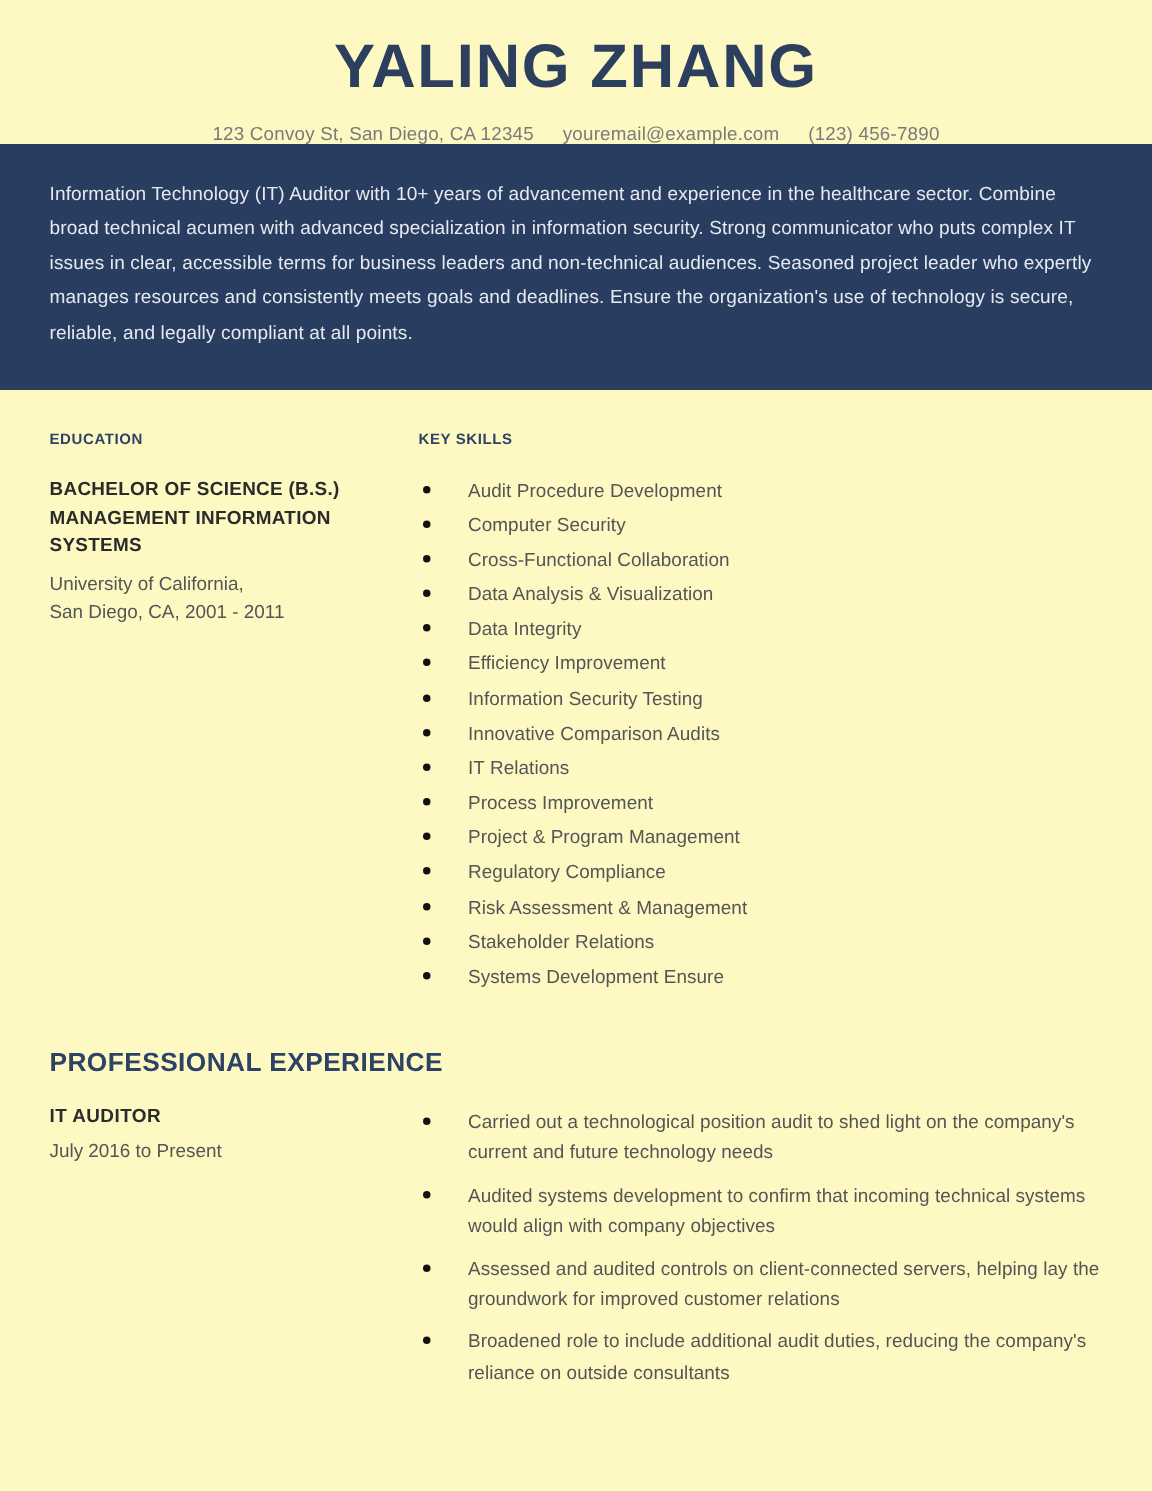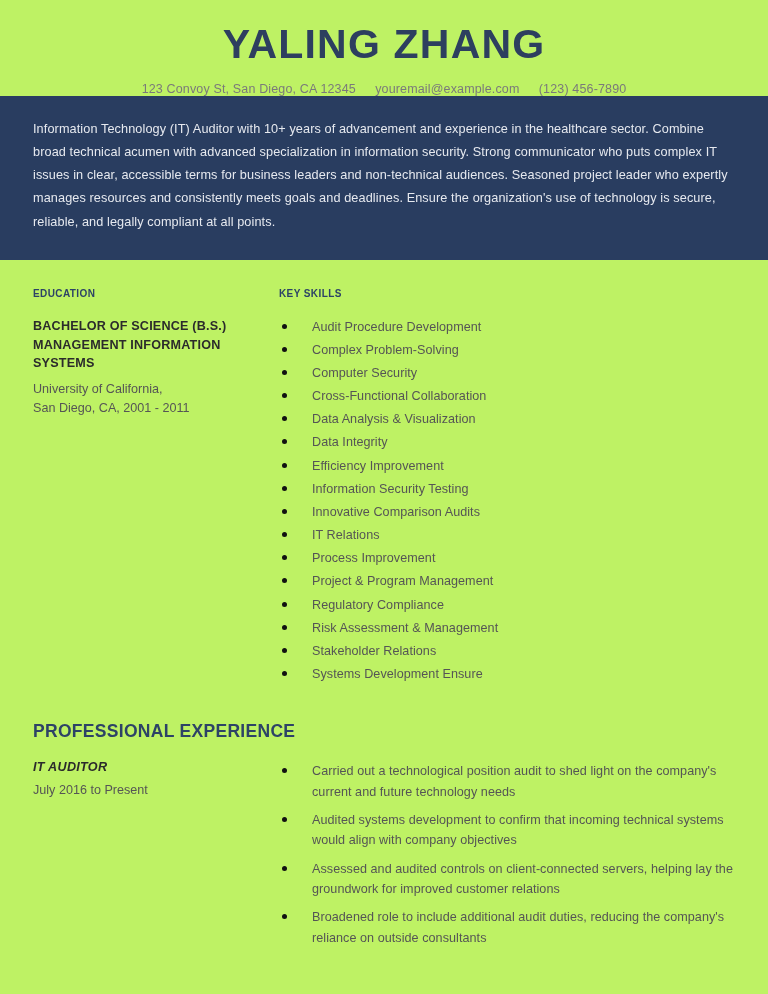--- a/index.html
+++ b/index.html
@@ -8,21 +8,21 @@
     background: #ffffff;
   }
   body {
     font-family: "Liberation Sans", sans-serif;
     -webkit-font-smoothing: antialiased;
   }
   .page {
     position: relative;
     width: 768px;
     height: 994px;
-    background: #bef264;
+    background: #fef9c3;
     overflow: hidden;
     box-sizing: border-box;
   }
 
   
   .header {
     padding-top: 22px;
     text-align: center;
   }
   .name {
@@ -143,21 +143,20 @@
   .job-right {
     flex: 1 1 auto;
     padding-top: 1px;
   }
   .job-title {
     color: #2b2b2b;
     font-size: 12.6px;
     font-weight: 700;
     letter-spacing: 0.3px;
     margin: 0;
-    font-style: italic;
   }
   .job-company {
     color: #555555;
     font-size: 12.6px;
     margin: 9px 0 0 0;
   }
   .job-dates {
     color: #555555;
     font-size: 12.6px;
     margin: 9px 0 0 0;
@@ -197,21 +196,20 @@
         <p class="edu-school">
           <span>University of California,</span><br>
           <span>San Diego, CA, 2001 - 2011</span>
         </p>
       </div>
 
       <div class="col-skills">
         <h2 class="section-title">KEY SKILLS</h2>
         <ul class="bullets tight">
           <li>Audit Procedure Development</li>
-          <li>Complex Problem-Solving</li>
           <li>Computer Security</li>
           <li>Cross-Functional Collaboration</li>
           <li>Data Analysis &amp; Visualization</li>
           <li>Data Integrity</li>
           <li>Efficiency Improvement</li>
           <li>Information Security Testing</li>
           <li>Innovative Comparison Audits</li>
           <li>IT Relations</li>
           <li>Process Improvement</li>
           <li>Project &amp; Program Management</li>

